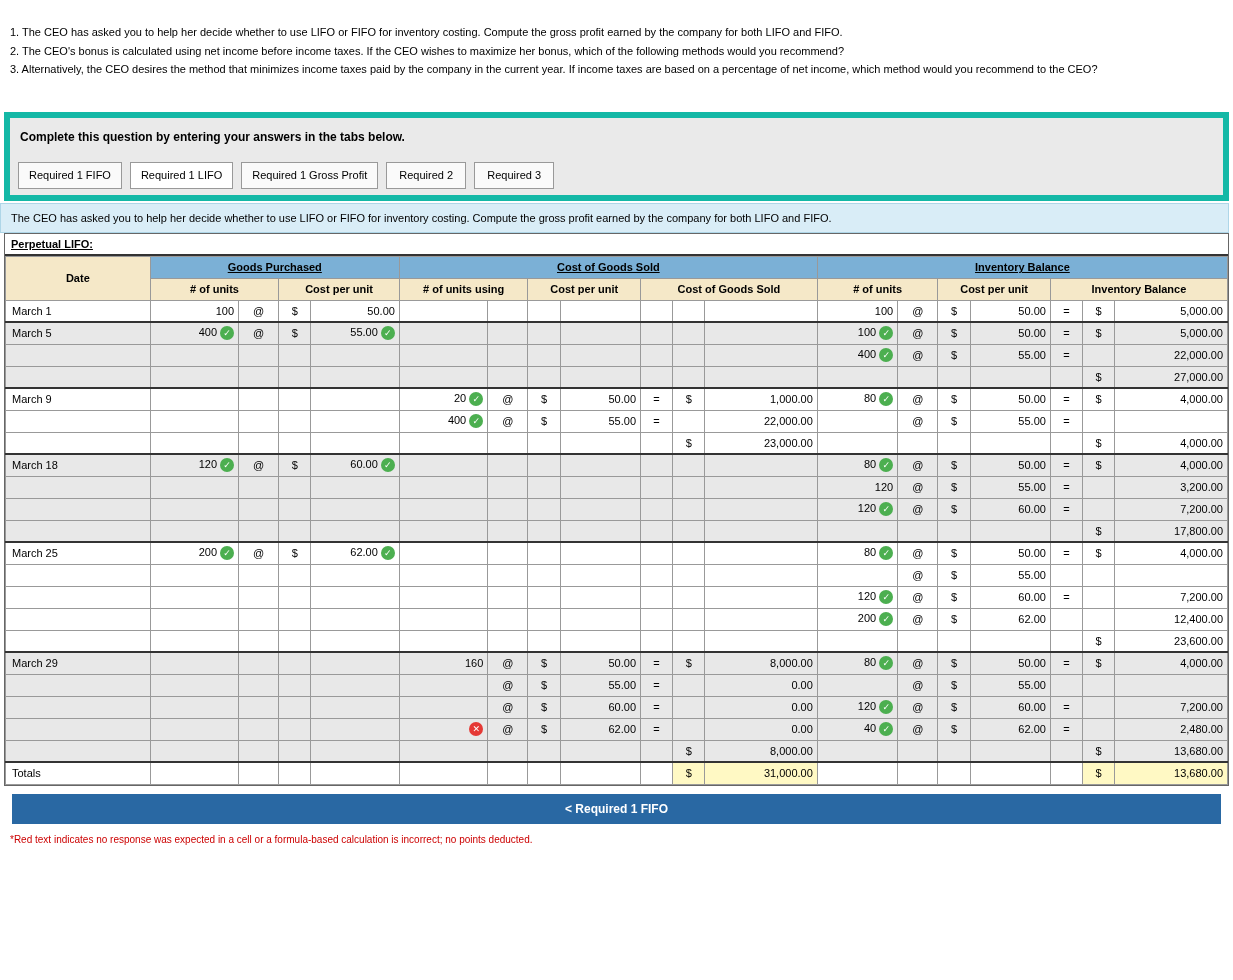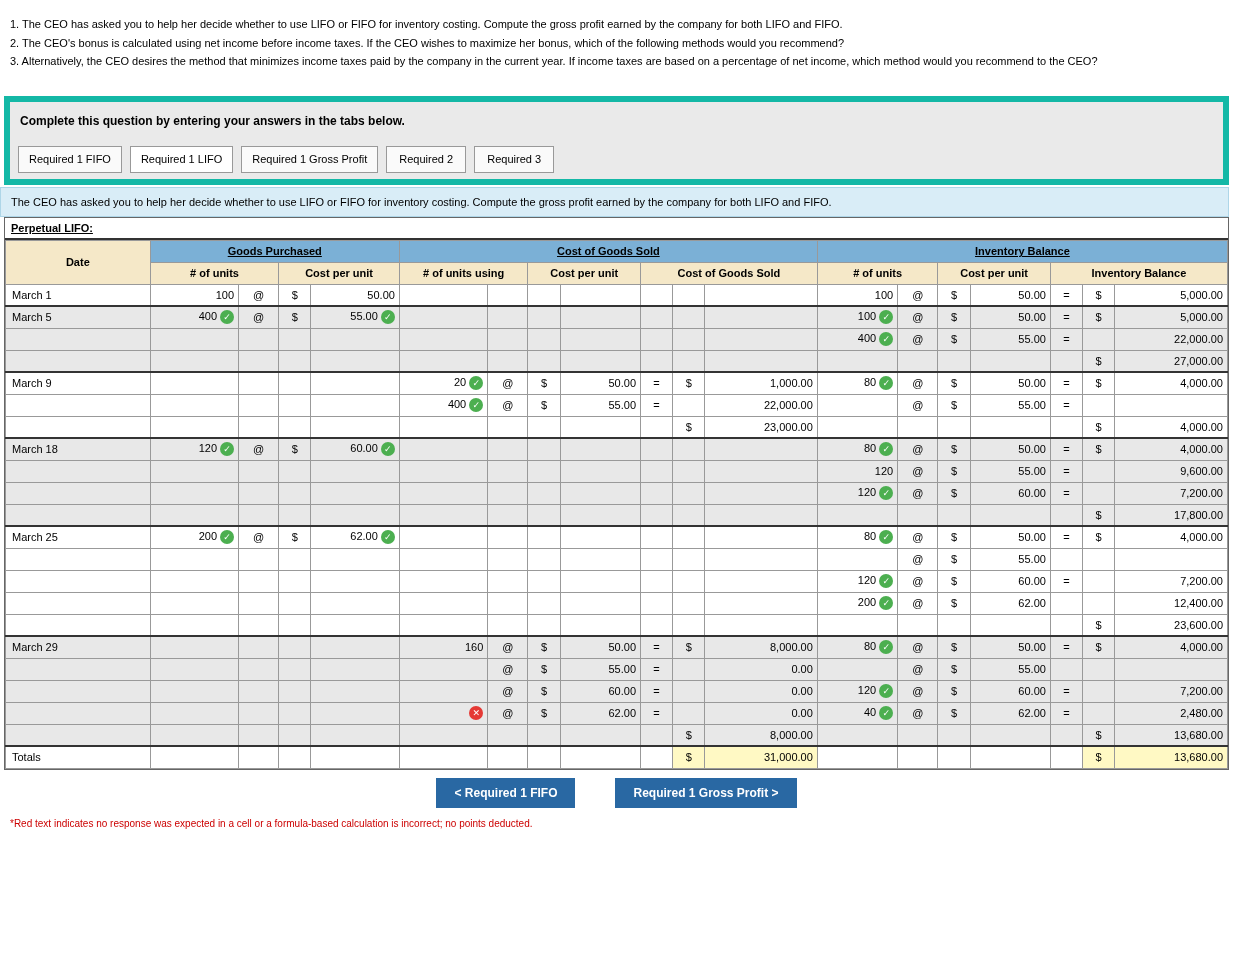--- a/index.html
+++ b/index.html
@@ -1,17 +1,17 @@
 <!DOCTYPE html>
 <html><head>
 <meta charset="utf-8">
 <style>
 * { box-sizing: border-box; margin: 0; padding: 0; }
 body { font-family: Arial, sans-serif; font-size: 11px; color: #000; background: #fff; width: 1233px; }
-.questions { padding: 16px 10px; line-height: 1.5; }
+.questions { padding: 24px 10px; line-height: 1.5; }
 .questions p { margin-bottom: 2px; }
 .grey-box { background: #eaeaea; border: 6px solid #14b8a6; margin: 8px 4px 0 4px; }
 .instruction { padding: 12px 10px; font-weight: bold; font-size: 12px; }
 .tabs-row { display: flex; padding: 6px 8px; gap: 8px; }
 .tab { border: 1px solid #999; padding: 6px 10px; background: #fafafa; text-align: center; font-size: 11px; cursor: pointer; min-width: 80px; line-height: 1.2; }
 .tab.active { background: #fff; }
 .prompt-bar { background: #d9edf7; border: 1px solid #aed6e8; padding: 8px 10px; margin: 2px 4px 0 0; }
 .table-wrap { margin: 0 4px; border: 1px solid #666; }
 .table-title { padding: 4px 6px; font-weight: bold; text-decoration: underline; border-bottom: 2px solid #333; }
 table { border-collapse: collapse; width: 100%; table-layout: fixed; }
@@ -20,21 +20,21 @@
 .hdr-blue { background: #7bb0d6; color: #000; font-weight: bold; text-align: center; text-decoration: underline; }
 .hdr-cream { background: #f5e8c8; font-weight: bold; text-align: center; }
 td.num { text-align: right; }
 td.ctr, th.ctr { text-align: center; }
 td.date { text-align: left; padding-left: 6px; }
 td.shade { background: #e8e8e8; }
 td.hl { background: #fff9c4; }
 td.bb { border-bottom: 2px solid #333; }
 .check { display: inline-block; width: 14px; height: 14px; background: #4caf50; border-radius: 50%; color: #fff; text-align: center; line-height: 14px; font-size: 9px; vertical-align: middle; }
 .cross { display: inline-block; width: 14px; height: 14px; background: #e53935; border-radius: 50%; color: #fff; text-align: center; line-height: 14px; font-size: 9px; vertical-align: middle; }
-.nav-row { display: flex; justify-content: center; gap: 40px; padding: 8px 12px; }
+.nav-row { display: flex; justify-content: center; gap: 40px; padding: 8px 12px; flex-direction: column; }
 .nav-btn { background: #2968a3; color: #fff; border: none; padding: 8px 18px; font-size: 12px; font-weight: bold; cursor: pointer; }
 .footnote { color: #c00; font-size: 10px; padding: 2px 10px 10px; }
 </style>
 </head>
 <body>
 
 <div class="questions">
   <p>1. The CEO has asked you to help her decide whether to use LIFO or FIFO for inventory costing. Compute the gross profit earned by the company for both LIFO and FIFO.</p>
   <p>2. The CEO's bonus is calculated using net income before income taxes. If the CEO wishes to maximize her bonus, which of the following methods would you recommend?</p>
   <p>3. Alternatively, the CEO desires the method that minimizes income taxes paid by the company in the current year. If income taxes are based on a percentage of net income, which method would you recommend to the CEO?</p>
@@ -278,21 +278,21 @@
           <td class="shade"></td>
           <td class="shade"></td>
           <td class="shade"></td>
           <td class="shade"></td>
       <td class="num shade">120</td>
           <td class="ctr shade">@</td>
       <td class="ctr shade">$</td>
           <td class="num shade">55.00</td>
       <td class="ctr shade">=</td>
           <td class="shade"></td>
-          <td class="num shade">9,600.00</td>
+          <td class="num shade">3,200.00</td>
     </tr>
     <tr>
       <td class="shade"></td>
           <td class="shade"></td>
           <td class="shade"></td>
           <td class="shade"></td>
           <td class="shade"></td>
       <td class="shade"></td>
           <td class="shade"></td>
           <td class="shade"></td>
@@ -562,16 +562,15 @@
           <td></td>
       <td class="ctr hl">$</td>
           <td class="num hl">13,680.00</td>
     </tr>
   </tbody>
     </table>
 </div>
 
 <div class="nav-row">
   <button class="nav-btn">&lt;  Required 1 FIFO</button>
-  <button class="nav-btn">Required 1 Gross Profit  &gt;</button>
 </div>
 
 <div class="footnote">*Red text indicates no response was expected in a cell or a formula-based calculation is incorrect; no points deducted.</div>
 
 </body></html>

